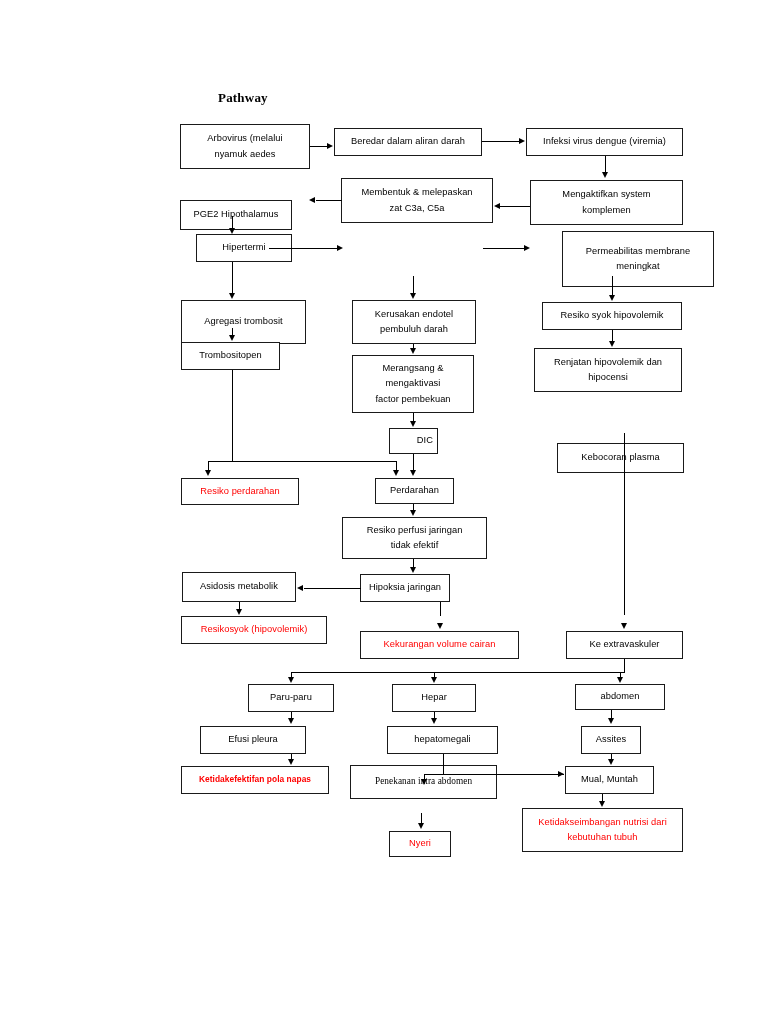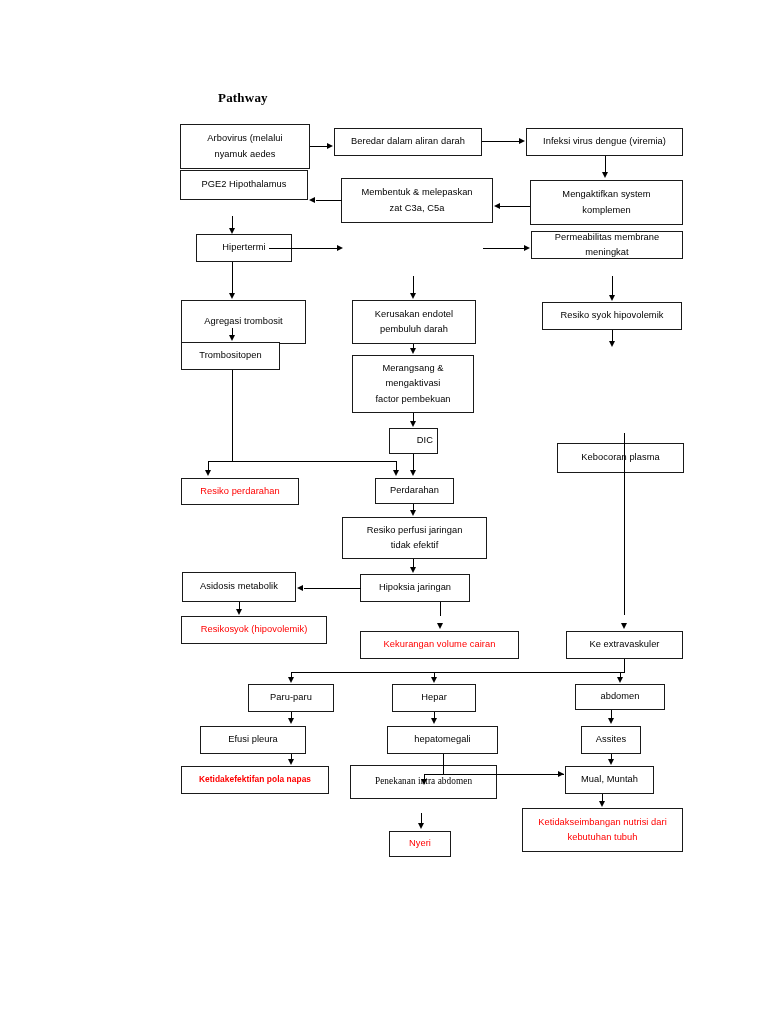--- a/index.html
+++ b/index.html
@@ -90,30 +90,30 @@
   <div class="node" style="left:530px;top:180px;width:153px;height:45px;">
     <span class="txt">Mengaktifkan system
 komplemen</span>
     </div>
 
   <div class="node" style="left:341px;top:178px;width:152px;height:45px;">
     <span class="txt">Membentuk &amp; melepaskan
 zat C3a, C5a</span>
     </div>
 
-  <div class="node" style="left:180px;top:170px;width:128px;height:30px;">
+  <div class="node" style="left:180px;top:200px;width:112px;height:30px;">
     <span class="txt">PGE2 Hipothalamus</span>
     </div>
 
   <div class="node" style="left:196px;top:234px;width:96px;height:28px;">
     <span class="txt">Hipertermi</span>
     </div>
 
 
-  <div class="node" style="left:531px;top:231px;width:152px;height:28px;">
+  <div class="node" style="left:562px;top:231px;width:152px;height:56px;">
     <span class="txt">Permeabilitas membrane
 meningkat</span>
     </div>
 
   <div class="node" style="left:181px;top:300px;width:125px;height:44px;justify-content:center;">
     <span class="txt">Agregasi trombosit</span>
     </div>
 
   <div class="node" style="left:352px;top:300px;width:124px;height:44px;">
     <span class="txt">Kerusakan endotel
@@ -127,20 +127,24 @@
   <div class="node" style="left:181px;top:342px;width:99px;height:28px;">
     <span class="txt">Trombositopen</span>
     </div>
 
   <div class="node" style="left:352px;top:355px;width:122px;height:58px;">
     <span class="txt">Merangsang &amp;
 mengaktivasi
 factor pembekuan</span>
     </div>
 
+  <div class="node" style="left:534px;top:348px;width:148px;height:44px;">
+    <span class="txt">Renjatan hipovolemik dan
+hipocensi</span>
+    </div>
 
   <div class="node" style="left:557px;top:403px;width:127px;height:30px;margin-top:40px;">
     <span class="txt">Kebocoran plasma</span>
     </div>
 
   <div class="node" style="left:389px;top:428px;width:49px;height:26px;text-align:right;">
     <span class="txt">DIC</span>
     </div>
 
   <div class="node red" style="left:181px;top:478px;width:118px;height:27px;">
@@ -153,21 +157,21 @@
 
   <div class="node" style="left:342px;top:517px;width:145px;height:42px;">
     <span class="txt">Resiko perfusi jaringan
 tidak efektif</span>
     </div>
 
   <div class="node" style="left:182px;top:572px;width:114px;height:30px;">
     <span class="txt">Asidosis metabolik</span>
     </div>
 
-  <div class="node" style="left:360px;top:574px;width:110px;height:28px;text-align:center;">
+  <div class="node" style="left:360px;top:574px;width:90px;height:28px;text-align:center;">
     <span class="txt">Hipoksia jaringan</span>
     </div>
 
   <div class="node red" style="left:181px;top:616px;width:146px;height:28px;">
     <span class="txt">Resikosyok (hipovolemik)</span>
     </div>
 
   <div class="node red" style="left:360px;top:631px;width:159px;height:28px;">
     <span class="txt">Kekurangan volume cairan</span>
     </div>

